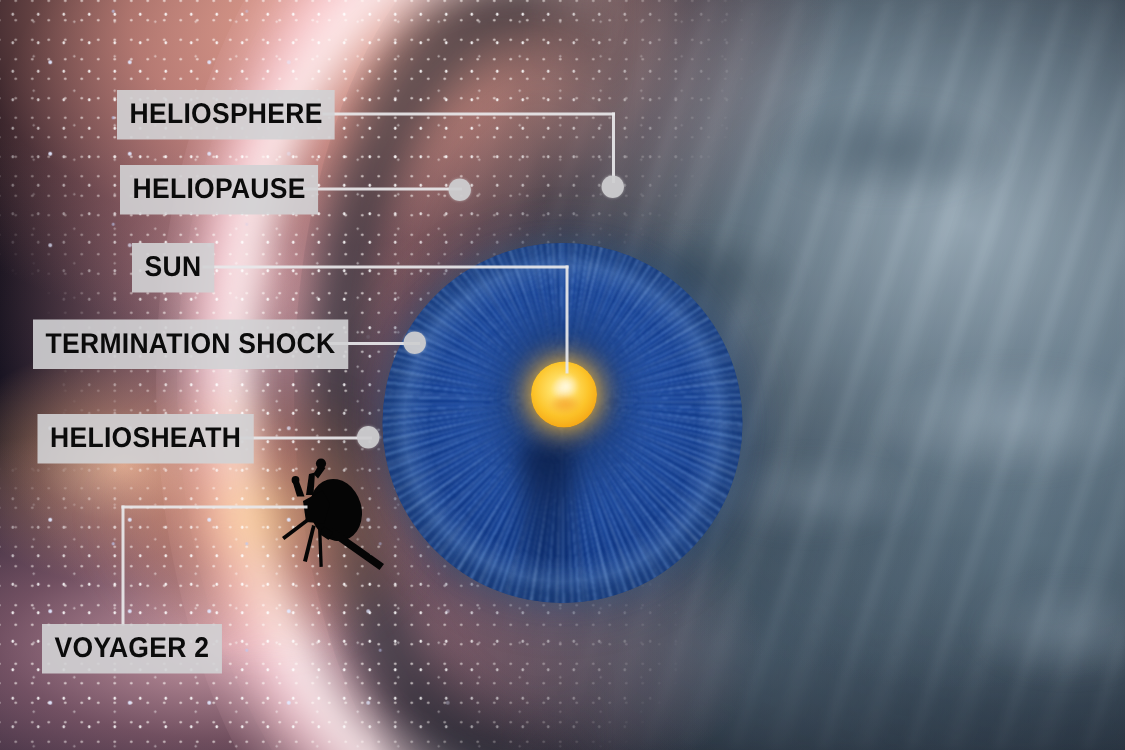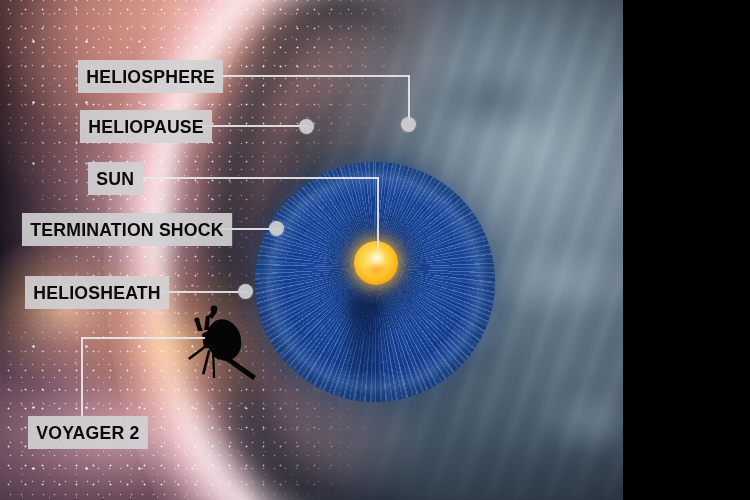--- a/index.html
+++ b/index.html
@@ -1,18 +1,18 @@
 <!DOCTYPE html>
 <html><head>
 <meta charset="utf-8">
 <title>Heliosphere Diagram</title>
 <style>
   html,body{margin:0;padding:0;background:#000;}
   #stage{
-    position:relative;width:623px;height:500px;overflow:hidden;
+    position:relative;width:750px;height:500px;overflow:hidden;
     font-family:"Liberation Sans", sans-serif;
     background:#0a0a16;
   }
 
   
   .layer{position:absolute;inset:0;}
 
   .base-space{
     background:
       radial-gradient(ellipse 60% 70% at 4% 88%, #12122b 0%, #0a0a18 55%, #06060f 100%),

